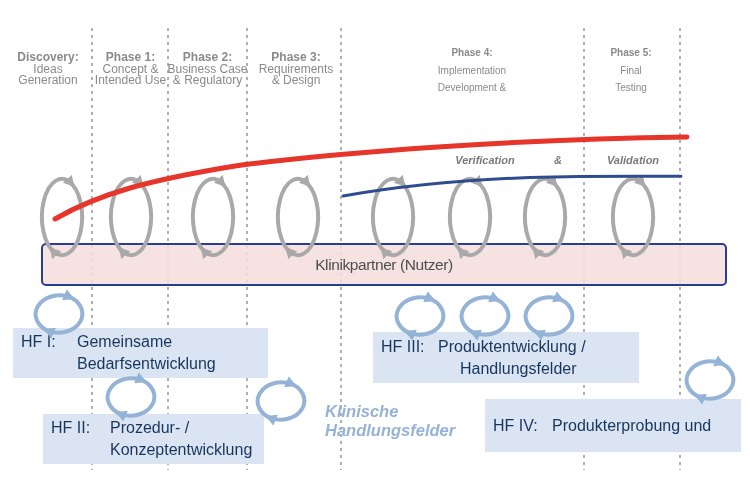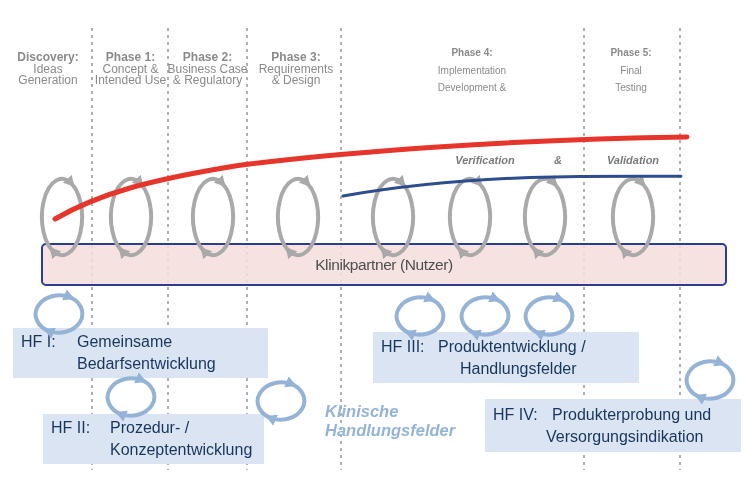--- a/index.html
+++ b/index.html
@@ -161,24 +161,20 @@
       <span class="lab"></span>
       <span class="ln" style="margin-left:22px;">Handlungsfelder</span>
     </div>
   </div>
 
   <div class="hf" style="left:485px;top:399px;width:256px;height:53px;--lab:67px;">
     <div class="row">
       <span class="lab">HF IV:</span>
       <span class="ln">Produkterprobung und</span>
     </div>
-    <div class="row">
-      <span class="lab"></span>
-      <span class="ln" style="margin-left:-6px;">Versorgungsindikation</span>
-    </div>
   </div>
 
   <div class="caption">
     <span style="display:block;">Klinische</span>
     <span style="display:block;">Handlungsfelder</span>
   </div>
 
   <svg class="layer z5" width="750" height="500">
     <g stroke="#95b3d7" stroke-width="4">
       <use href="#cyc-round" transform="translate(59,314)"></use>

